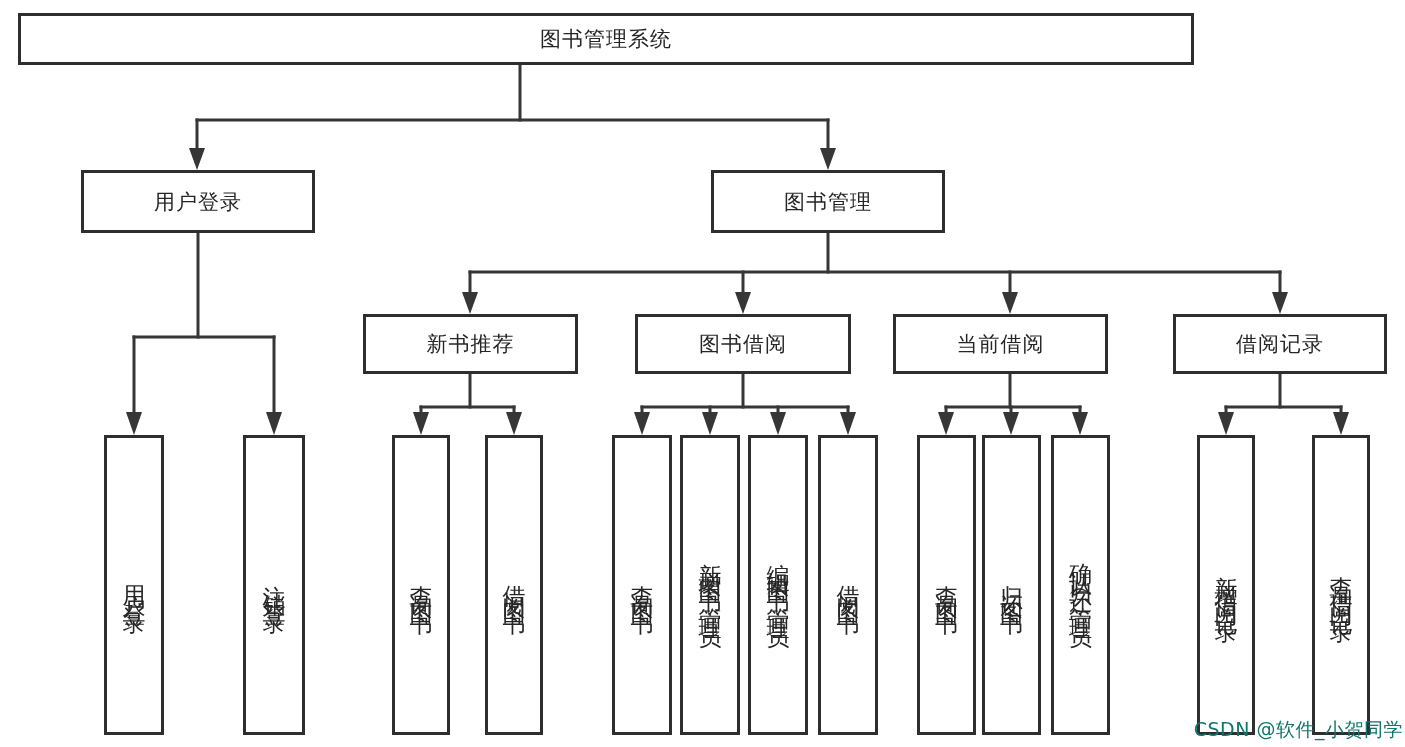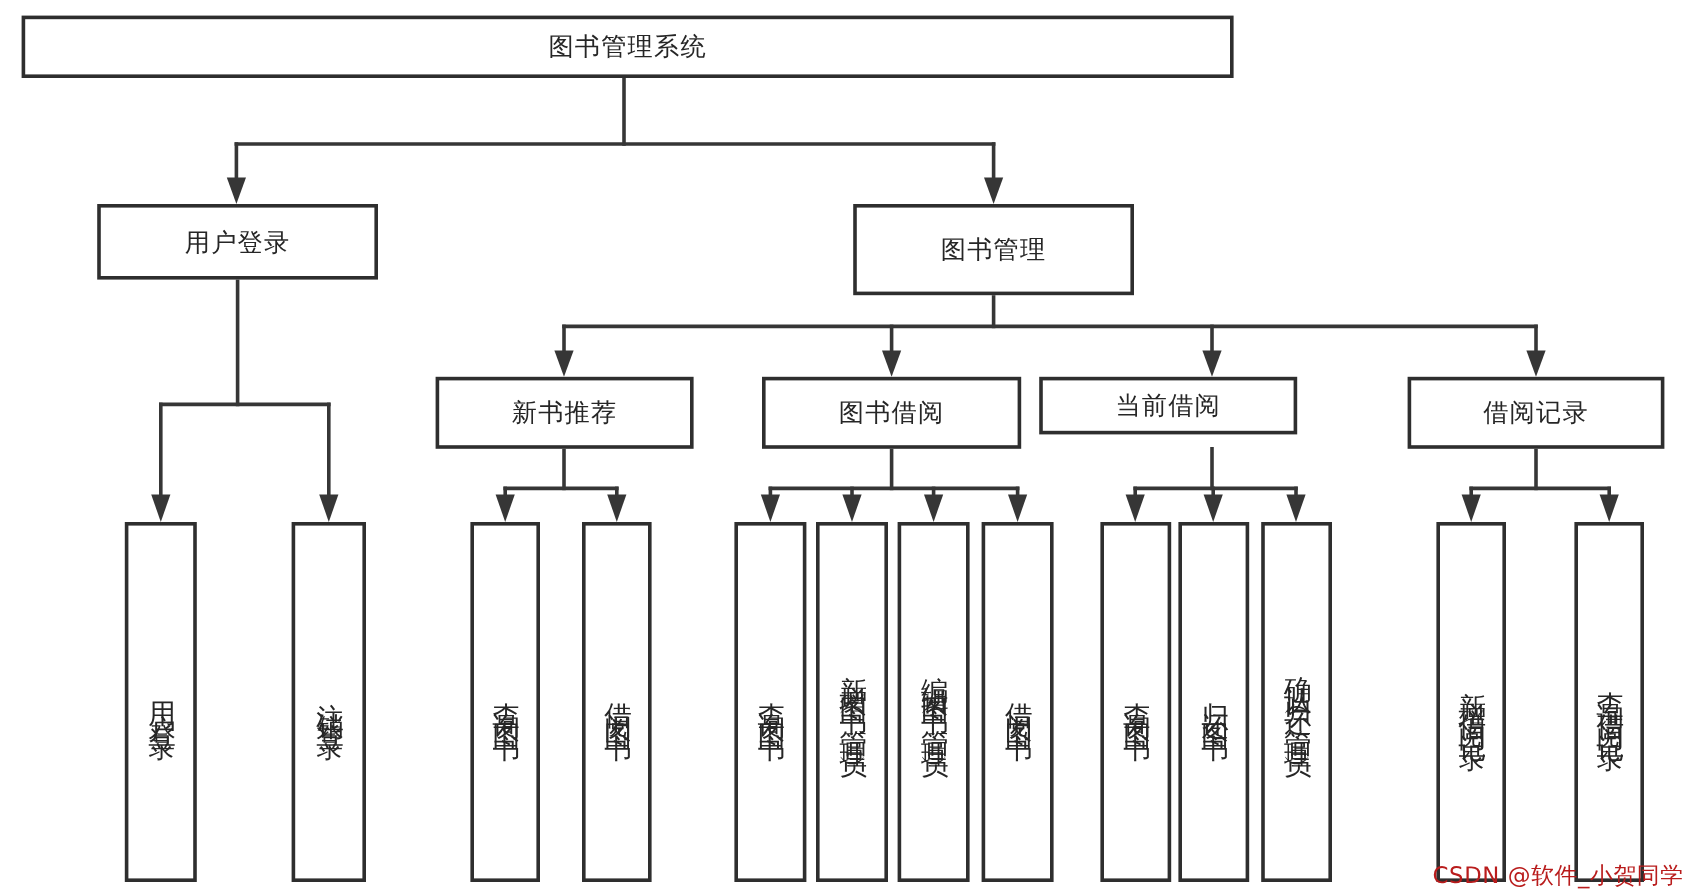--- a/index.html
+++ b/index.html
@@ -35,21 +35,21 @@
     text-orientation: mixed;
     font-size: 23px;
     letter-spacing: 9px;
     line-height: 1;
   }
   .watermark {
     position: absolute;
     right: 2px;
     bottom: 4px;
     font-size: 19px;
-    color: #b91c1c;
+    color: #0f766e;
     letter-spacing: 0.5px;
     z-index: 3;
     white-space: nowrap;
   }
 </style>
 </head>
 <body>
 
 <div class="canvas">
 
@@ -122,38 +122,38 @@
     <g>
       <line x1="1280" y1="374" x2="1280" y2="407"></line>
       <line x1="1226" y1="407" x2="1341" y2="407"></line>
       <line x1="1226" y1="407" x2="1226" y2="414"></line>
       <polygon points="1218,412 1234,412 1226,435"></polygon>
       <line x1="1341" y1="407" x2="1341" y2="414"></line>
       <polygon points="1333,412 1349,412 1341,435"></polygon>
     </g>
   </svg>
 
-  <div class="node" style="left:18px; top:13px; width:1010px; height:52px;">
+  <div class="node" style="left:18px; top:13px; width:1176px; height:52px;">
     <span class="h-label">图书管理系统</span>
   </div>
 
   <div class="node" style="left:81px; top:170px; width:234px; height:63px;">
     <span class="h-label">用户登录</span>
   </div>
-  <div class="node" style="left:711px; top:170px; width:234px; height:76px;">
+  <div class="node" style="left:711px; top:170px; width:234px; height:63px;">
     <span class="h-label">图书管理</span>
   </div>
 
   <div class="node" style="left:635px; top:314px; width:216px; height:60px;">
     <span class="h-label">图书借阅</span>
   </div>
   <div class="node" style="left:363px; top:314px; width:215px; height:60px;">
     <span class="h-label">新书推荐</span>
   </div>
-  <div class="node" style="left:866px; top:314px; width:215px; height:48px;">
+  <div class="node" style="left:893px; top:314px; width:215px; height:60px;">
     <span class="h-label">当前借阅</span>
   </div>
   <div class="node" style="left:1173px; top:314px; width:214px; height:60px;">
     <span class="h-label">借阅记录</span>
   </div>
 
   <div class="node leaf" style="left:104px; top:435px; width:60px; height:300px;">
     <span class="v-label">用户登录</span>
   </div>
   <div class="node leaf" style="left:243px; top:435px; width:62px; height:300px;">

